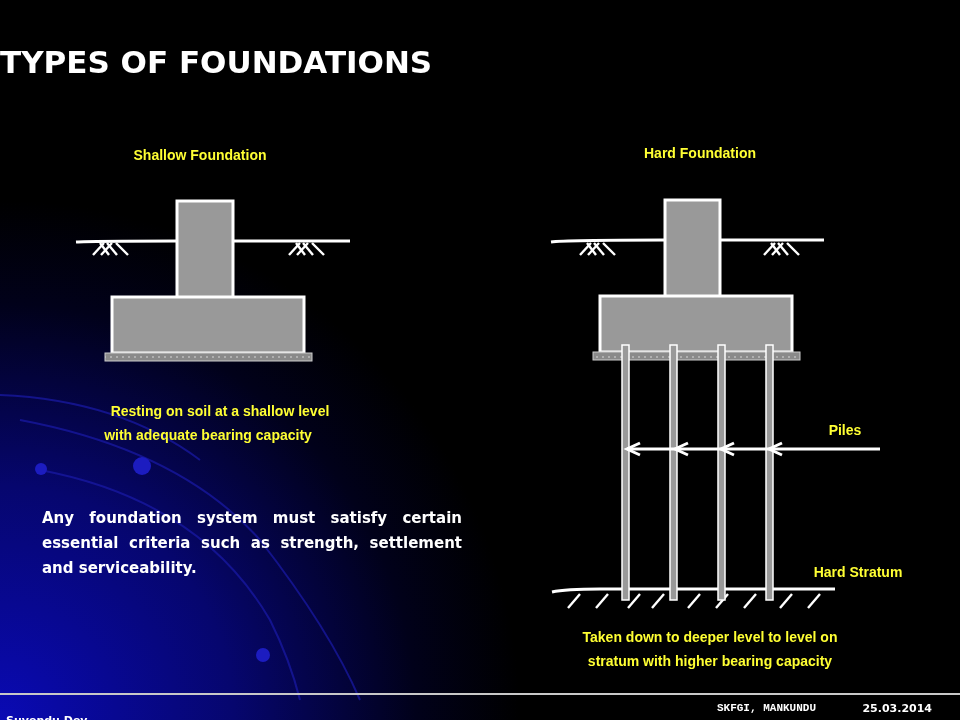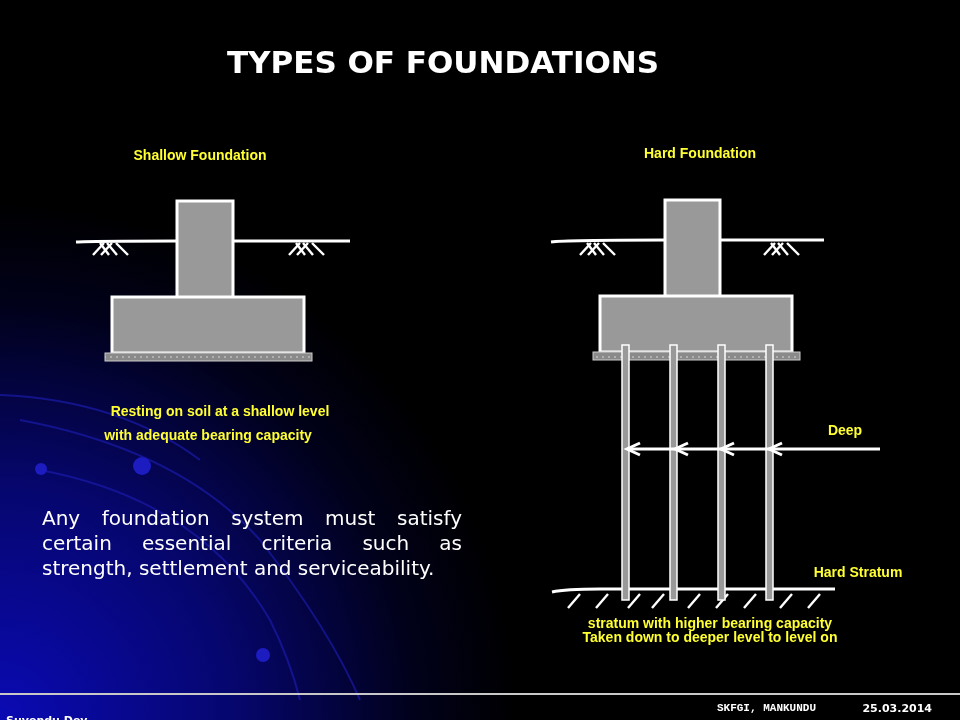--- a/index.html
+++ b/index.html
@@ -1,20 +1,20 @@
 <!DOCTYPE html>
 <html><head>
   <meta charset="utf-8">
   <style>
     html, body { margin:0; padding:0; }
     body { width:960px; height:720px; overflow:hidden; background:#000; position:relative; font-family:"Liberation Sans", sans-serif; }
     .bg { position:absolute; left:0; top:0; width:960px; height:720px; }
-    .title { position:absolute; left:0; width:886px; top:44px; text-align:center; color:#fff; font-weight:bold; font-size:31px; font-family:"DejaVu Sans", sans-serif; letter-spacing:0px; }
+    .title { position:absolute; left:0; width:886px; top:44px; text-align:left; color:#fff; font-weight:bold; font-size:31px; font-family:"DejaVu Sans", sans-serif; letter-spacing:0px; }
     .ylabel { position:absolute; color:#ffff33; font-weight:bold; font-size:14px; text-align:center; font-family:"Liberation Sans", sans-serif; }
-    .body-text { position:absolute; left:42px; top:506px; width:420px; color:#fff; font-weight:normal; font-size:20px; line-height:25px; text-align:justify; font-family:"DejaVu Sans", sans-serif; }
+    .body-text { position:absolute; left:42px; top:506px; width:420px; color:#fff; font-weight:bold; font-size:15px; line-height:25px; text-align:justify; font-family:"DejaVu Sans", sans-serif; }
     .diagram { position:absolute; left:0; top:0; }
     .footer-line { position:absolute; left:0; top:693px; width:960px; height:2px; background:#c8c8c8; }
     .footer { position:absolute; top:702px; color:#fff; font-size:11px; font-weight:bold; font-family:"DejaVu Sans", sans-serif; }
   </style>
 </head>
 <body>
 
 <svg class="bg" width="960" height="720" viewBox="0 0 960 720">
   <defs>
     <radialGradient id="bgGrad" cx="0" cy="720" r="520" gradientUnits="userSpaceOnUse">
@@ -124,24 +124,24 @@
       <polyline points="688,443 675,449 688,455"></polyline>
       <polyline points="734,443 721,449 734,455"></polyline>
       <polyline points="782,443 769,449 782,455"></polyline>
     </g>
   </g>
 </svg>
 
 <div class="ylabel" style="left:40px; top:403px; width:360px;text-align:center;">Resting on soil at a shallow level</div>
 <div class="ylabel" style="left:28px; top:427px; width:360px;">with adequate bearing capacity</div>
 
-<div class="ylabel" style="left:815px; top:422px; width:60px;">Deep</div>
+<div class="ylabel" style="left:815px; top:422px; width:60px;">Piles</div>
 <div class="ylabel" style="left:788px; top:564px; width:140px;">Hard Stratum</div>
 
 <div class="ylabel" style="left:490px; top:629px; width:440px;">Taken down to deeper level to level on</div>
-<div class="ylabel" style="left:490px; top:615px; width:440px;">stratum with higher bearing capacity</div>
+<div class="ylabel" style="left:490px; top:653px; width:440px;">stratum with higher bearing capacity</div>
 
 <div class="body-text">Any foundation system must satisfy certain essential criteria such as strength, settlement and serviceability.</div>
 
 <div class="footer-line"></div>
 <div class="footer" style="left:6px;margin-top:12px;">Suvendu Dey</div>
 <div class="footer" style="left:0; width:816px; text-align:right;font-family:Liberation Mono, monospace;">SKFGI, MANKUNDU</div>
 <div class="footer" style="right:28px;">25.03.2014</div>
 
 </body></html>

